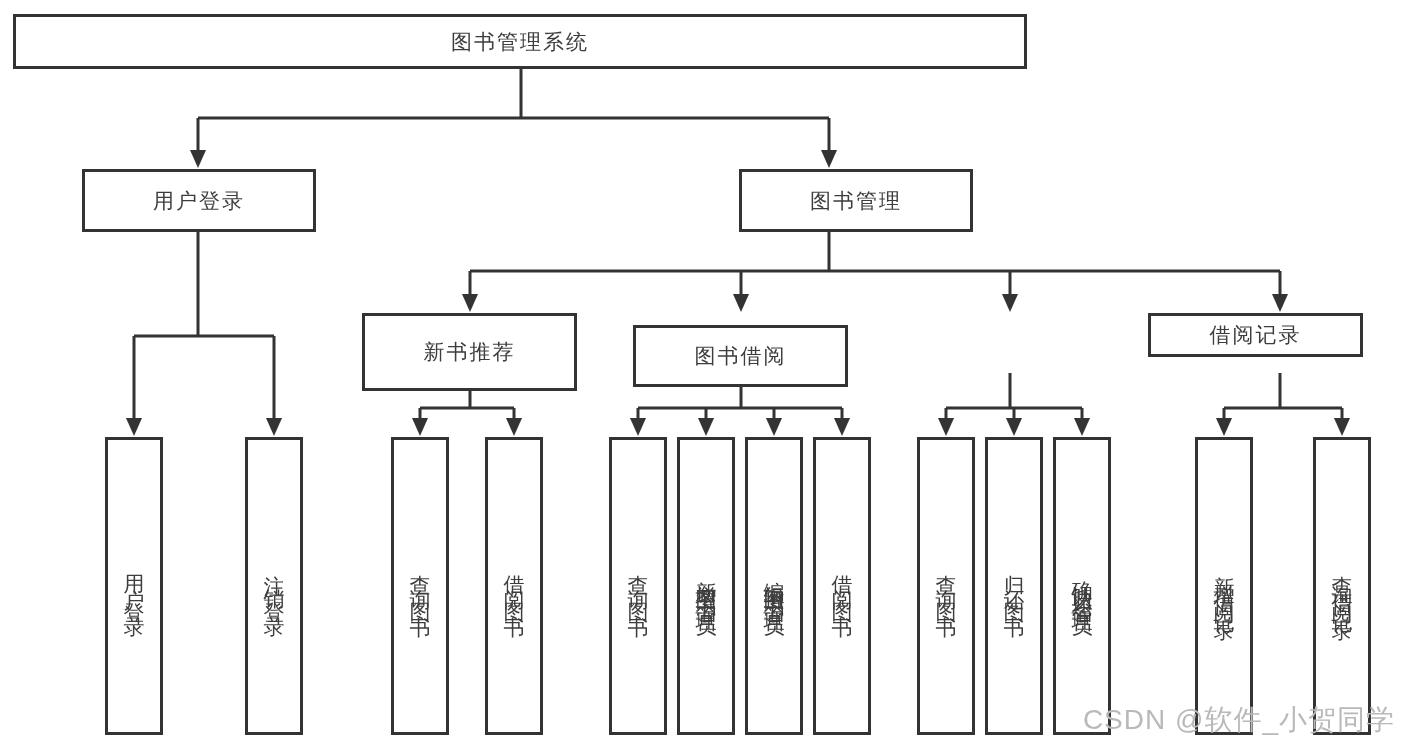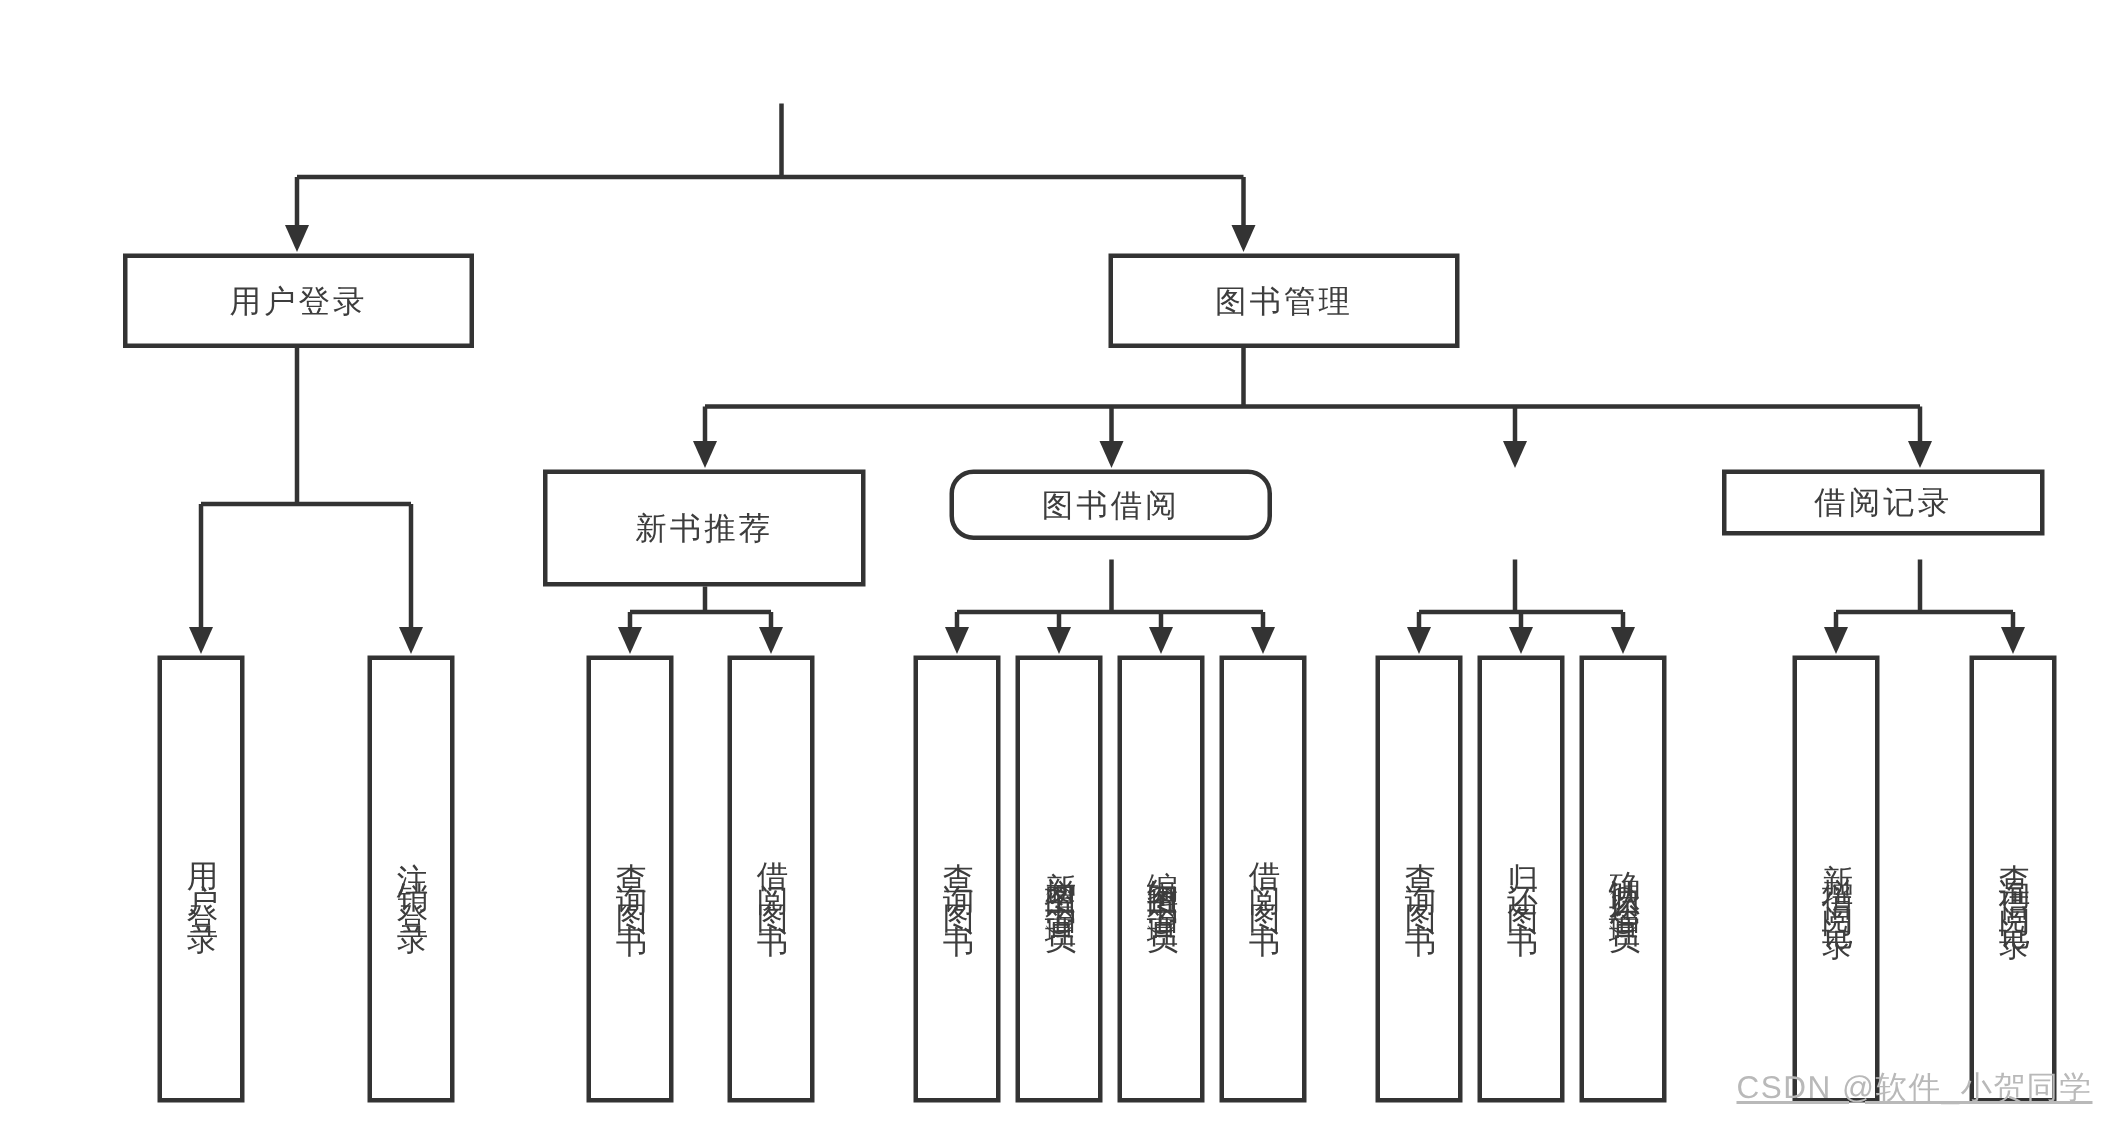--- a/index.html
+++ b/index.html
@@ -48,25 +48,24 @@
     text-orientation: mixed;
     font-size: 21px;
   }
   .sp-wide   { letter-spacing: 14px; }
   .sp-mid    { letter-spacing: 9px; }
   .sp-narrow { letter-spacing: 5px; }
   .watermark {
     position: absolute;
     right: 10px;
     bottom: 8px;
-    font-size: 21px;
+    font-size: 28px;
     color: var(--watermark);
     letter-spacing: 1px;
     white-space: nowrap;
-    text-decoration: underline;
   }
 </style>
 </head>
 <body>
 
 <div class="stage">
 
   <svg class="connectors" viewBox="0 0 1405 747" xmlns="http://www.w3.org/2000/svg">
     <defs>
       <marker id="arrow" markerUnits="userSpaceOnUse" markerWidth="20" markerHeight="18" refX="0" refY="0" orient="auto" overflow="visible">
@@ -102,26 +101,27 @@
     <path class="wire" d="M842,408 V418" marker-end="url(#arrow)"></path>
 
     <path class="wire" d="M946,408 V418" marker-end="url(#arrow)"></path>
     <path class="wire" d="M1014,408 V418" marker-end="url(#arrow)"></path>
     <path class="wire" d="M1082,408 V418" marker-end="url(#arrow)"></path>
 
     <path class="wire" d="M1224,408 V418" marker-end="url(#arrow)"></path>
     <path class="wire" d="M1342,408 V418" marker-end="url(#arrow)"></path>
   </svg>
 
+  <div class="node" style="left:13px; top:14px; width:1014px; height:55px;">图书管理系统</div>
 
   <div class="node" style="left:82px; top:169px; width:234px; height:63px;">用户登录</div>
   <div class="node" style="left:712px; top:169px; width:234px; height:63px;margin-left:27px;">图书管理</div>
 
   <div class="node" style="left:362px; top:313px; width:215px; height:78px;">新书推荐</div>
-  <div class="node" style="left:633px; top:313px; width:215px; height:47px;border-radius:16px;">图书借阅</div>
+  <div class="node" style="left:633px; top:325px; width:215px; height:62px;">图书借阅</div>
   <div class="node" style="left:1148px; top:313px; width:215px; height:44px;">借阅记录</div>
 
   <div class="node v-node sp-wide" style="left:105px; top:437px; width:58px; height:298px;">用户登录</div>
   <div class="node v-node sp-wide" style="left:245px; top:437px; width:58px; height:298px;">注销登录</div>
 
   <div class="node v-node sp-wide" style="left:391px; top:437px; width:58px; height:298px;">查询图书</div>
   <div class="node v-node sp-wide" style="left:485px; top:437px; width:58px; height:298px;">借阅图书</div>
 
   <div class="node v-node sp-wide" style="left:609px; top:437px; width:58px; height:298px;">查询图书</div>
   <div class="node v-node sp-narrow" style="left:677px; top:437px; width:58px; height:298px;">新增图书（管理员）</div>

